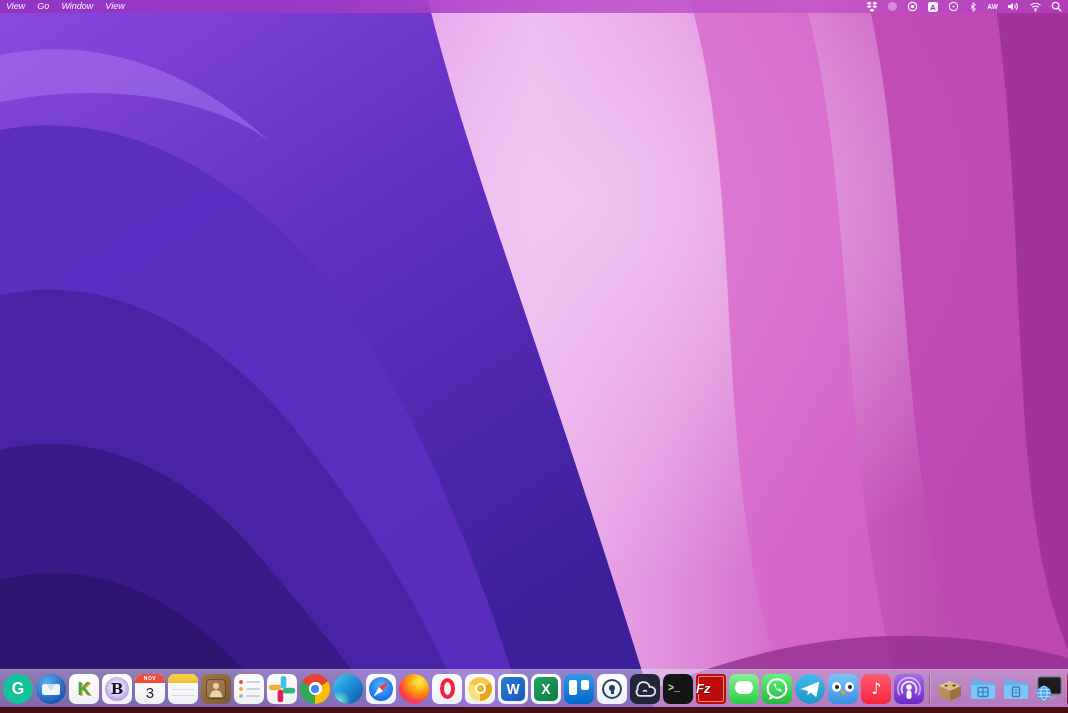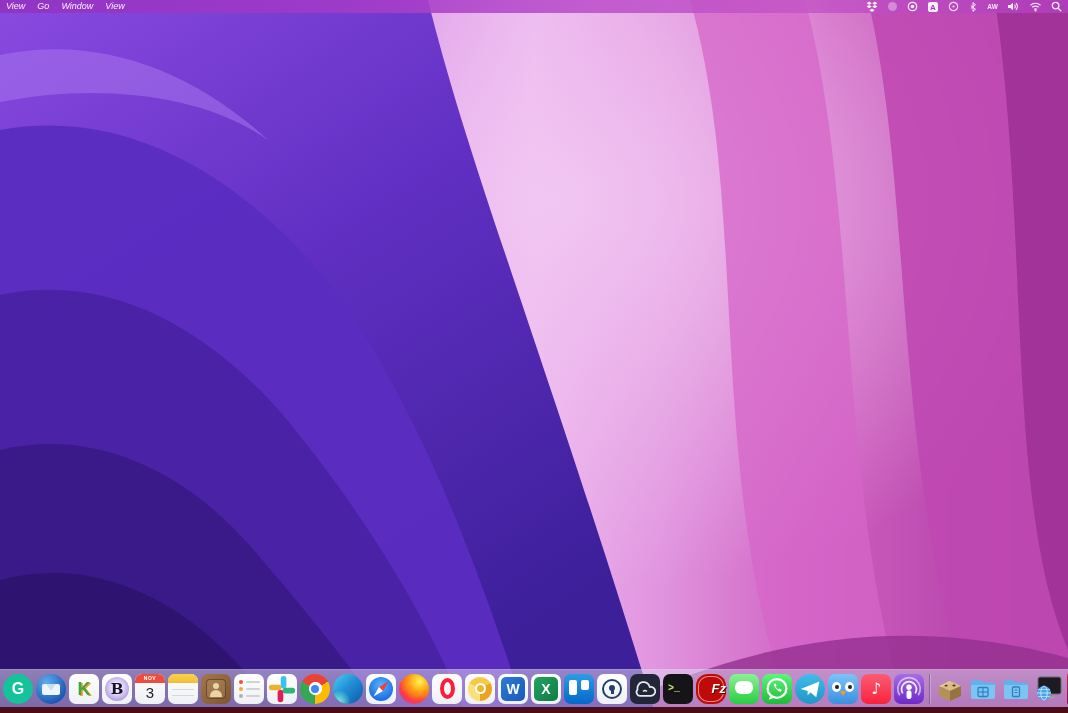--- a/index.html
+++ b/index.html
@@ -350,21 +350,21 @@
     </div>
   </div>
 
   <div class="app">
     <div class="tile ic-term" style="text-align:left;padding-left:5px;box-sizing:border-box;">
       <span>&gt;_</span>
     </div>
   </div>
 
   <div class="app">
-    <div class="tile ic-fz" style="text-align:right;border-radius:12px;">
+    <div class="tile ic-fz" style="text-align:left;">
       <span>Fz</span>
     </div>
   </div>
 
   <div class="app">
     <div class="tile ic-msg">
         <div class="msg-b"></div>
       </div>
   </div>
 

